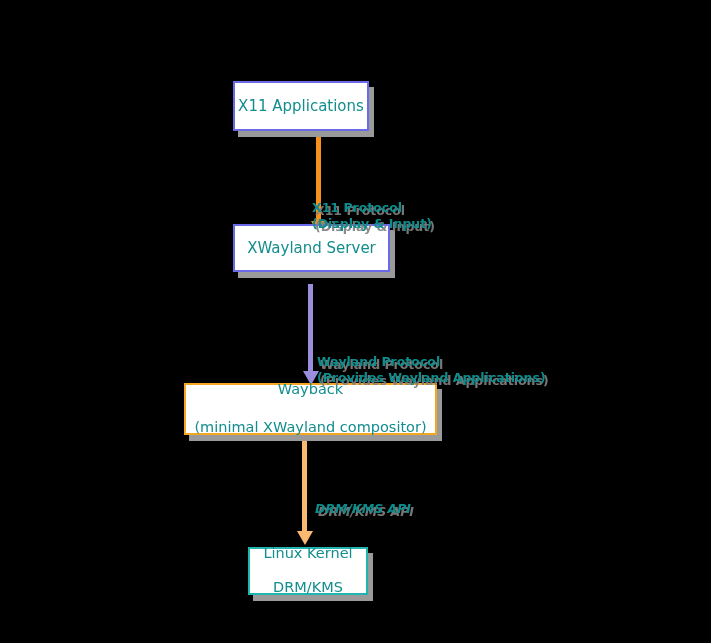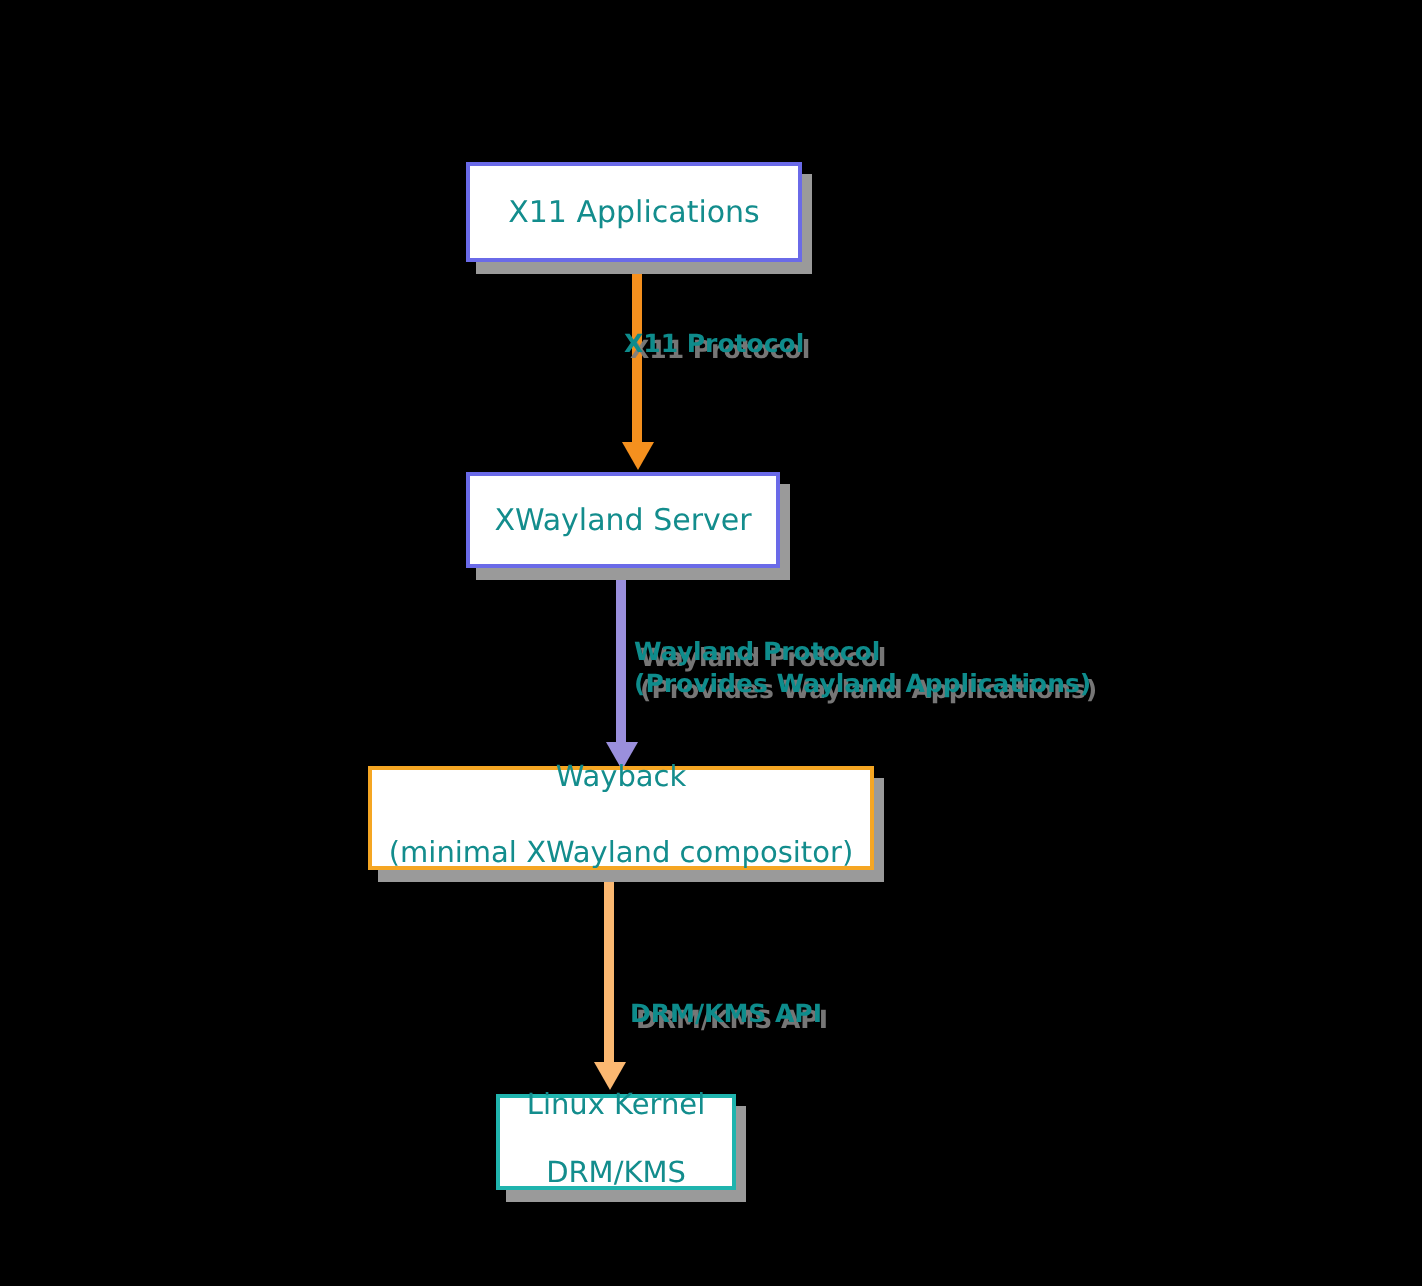--- a/index.html
+++ b/index.html
@@ -36,25 +36,25 @@
     display: block;
     white-space: nowrap;
   }
 
   .node-blue   { border: 2px solid #6A6AE8; }
   .node-orange { border: 2px solid #F5A623; }
   .node-teal   { border: 2px solid #20B4AE; }
 
   
   #node-x11apps {
-    left: 233px; top: 81px; width: 168px; height: 50px;
+    left: 233px; top: 81px; width: 136px; height: 50px;
     font-size: 15px;
   }
   #node-xwayland {
-    left: 233px; top: 236px; width: 157px; height: 48px;
+    left: 233px; top: 224px; width: 157px; height: 48px;
     font-size: 15px;
   }
   #node-wayback {
     left: 184px; top: 383px; width: 253px; height: 52px;
     font-size: 14.5px;
     gap: 20px;
   }
   #node-kernel {
     left: 248px; top: 547px; width: 120px; height: 48px;
     font-size: 14.5px;
@@ -91,40 +91,42 @@
   
   .edge-label {
     position: absolute;
     color: #0E8C8C;
     font-weight: bold;
     font-size: 12.5px;
     line-height: 1.26;
     white-space: nowrap;
     text-shadow: 3px 3px 0 rgba(128,128,128,0.92);
     z-index: 4;
+    margin-top: 36px;
   }
   .edge-label .lbl-line { display: block; }
 
   #edge-label-1 { left: 312px; top: 164px; }
   #edge-label-2 { left: 317px; top: 318px; }
-  #edge-label-3 { left: 315px; top: 499px; }
+  #edge-label-3 { left: 315px; top: 465px; font-style: italic; }
 </style>
 </head>
 <body>
 
 <div id="canvas">
 
   <div class="node node-blue" id="node-x11apps">
     <span class="node-line">X11 Applications</span>
   </div>
 
   <div class="arrow-shaft" id="arrow1-shaft"></div>
   <div class="arrow-head" id="arrow1-head"></div>
   <div class="edge-label" id="edge-label-1">
     <span class="lbl-line">X11 Protocol</span>
+    <span class="lbl-line">(Display &amp; Input)</span>
   </div>
 
   <div class="node node-blue" id="node-xwayland">
     <span class="node-line">XWayland Server</span>
   </div>
 
   <div class="arrow-shaft" id="arrow2-shaft"></div>
   <div class="arrow-head" id="arrow2-head"></div>
   <div class="edge-label" id="edge-label-2">
     <span class="lbl-line">Wayland Protocol</span>

